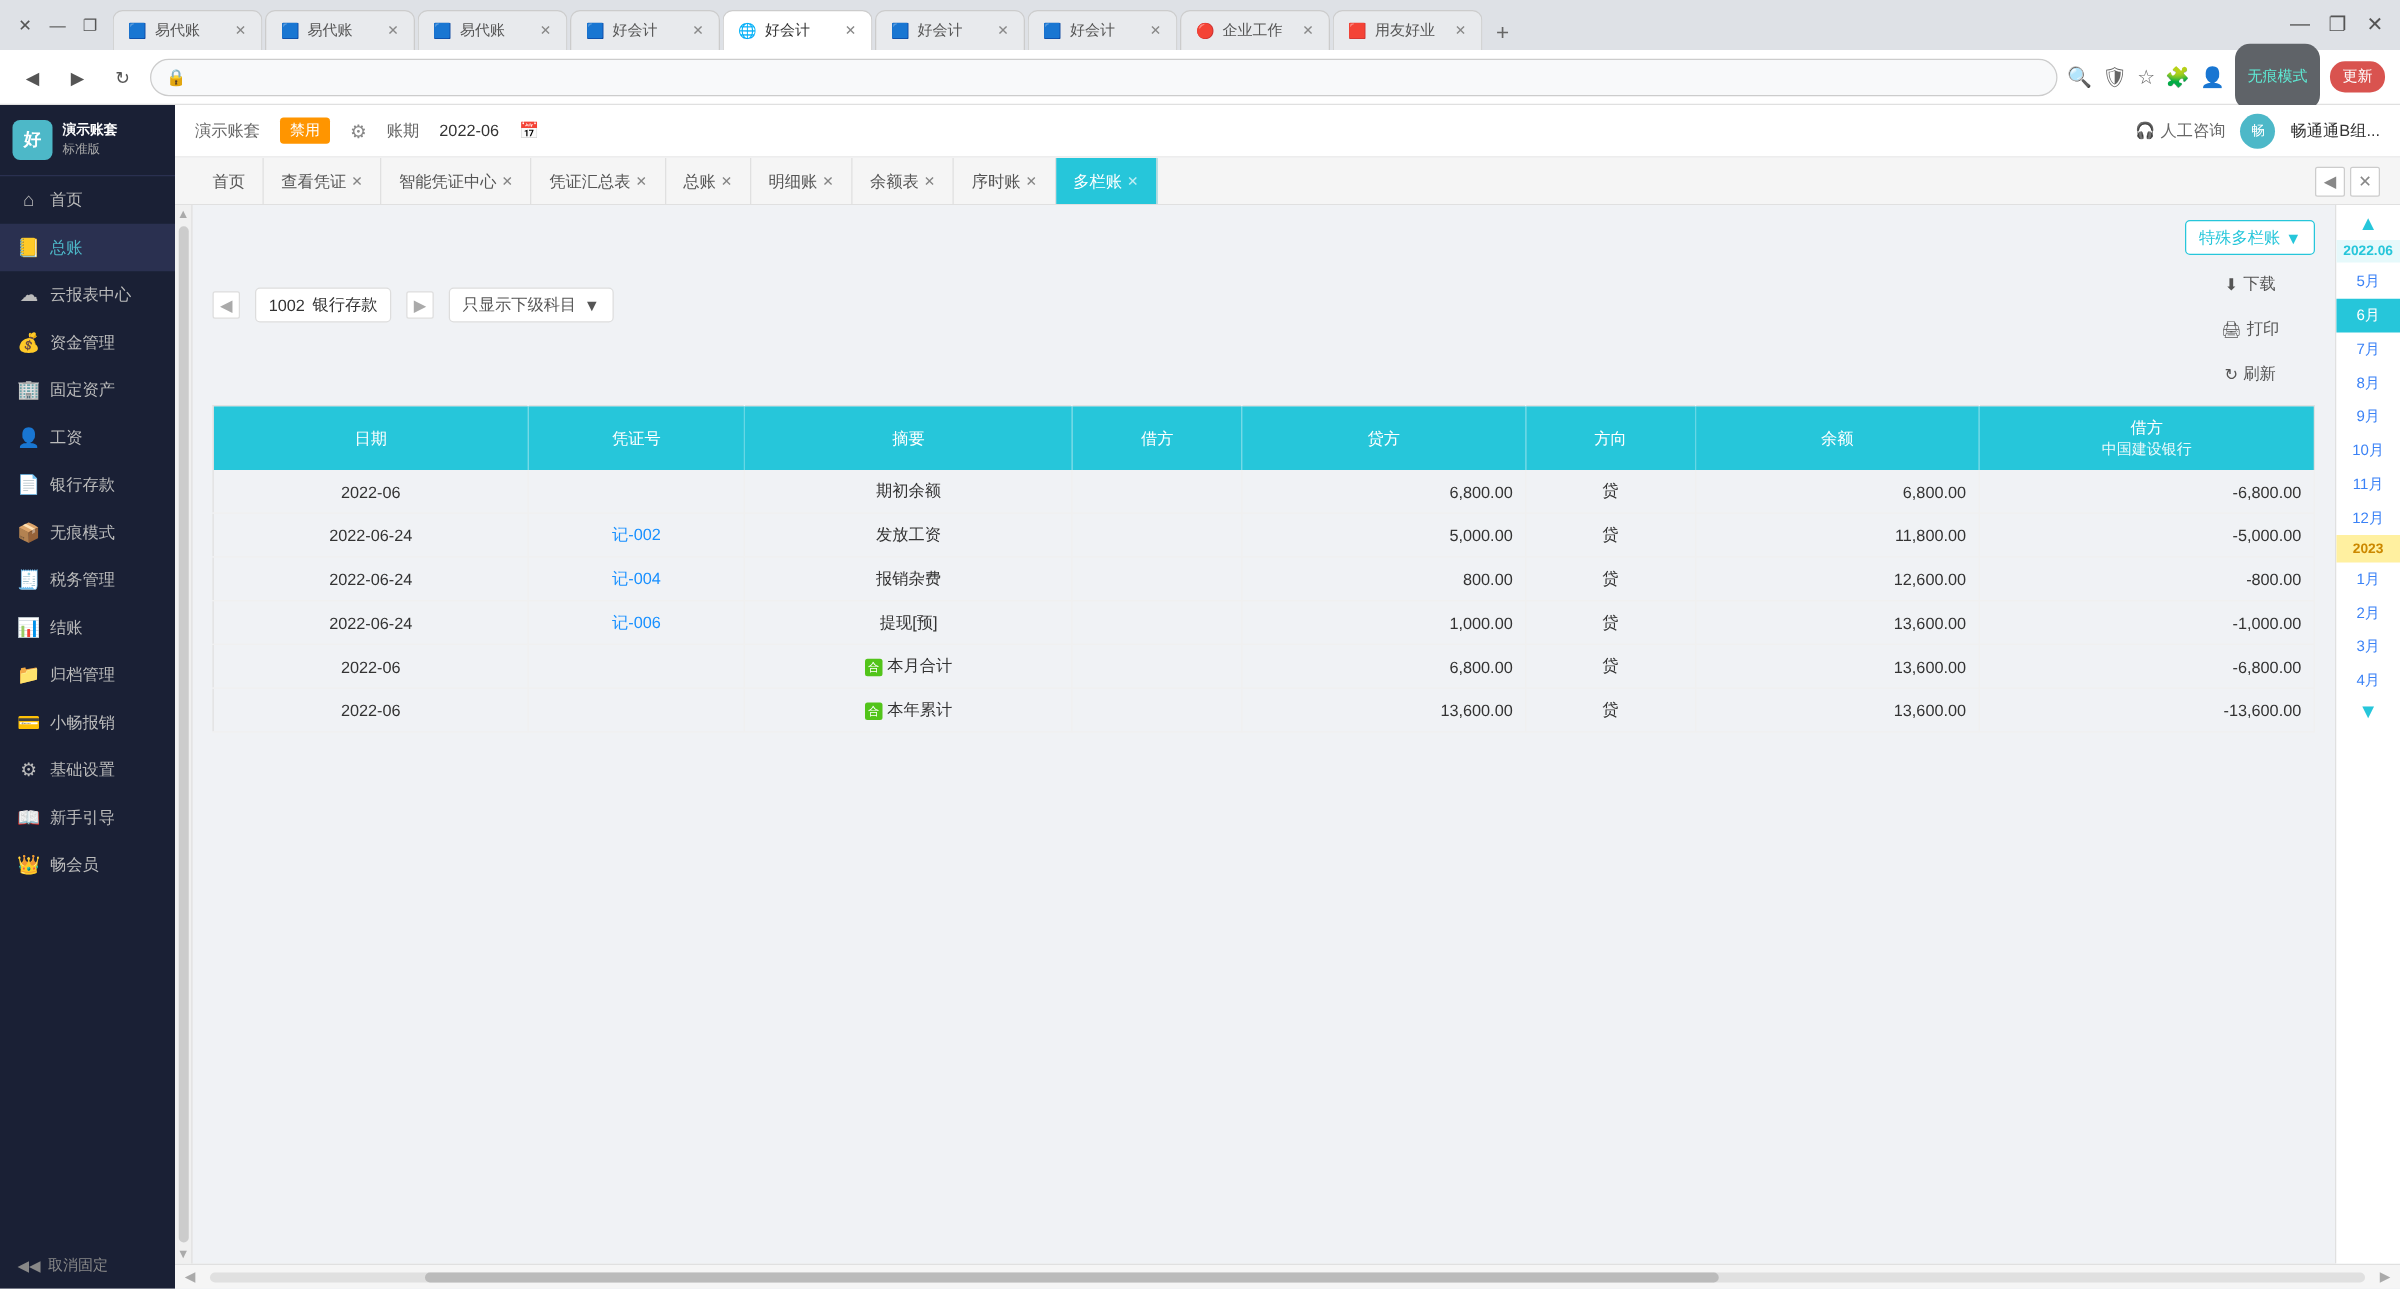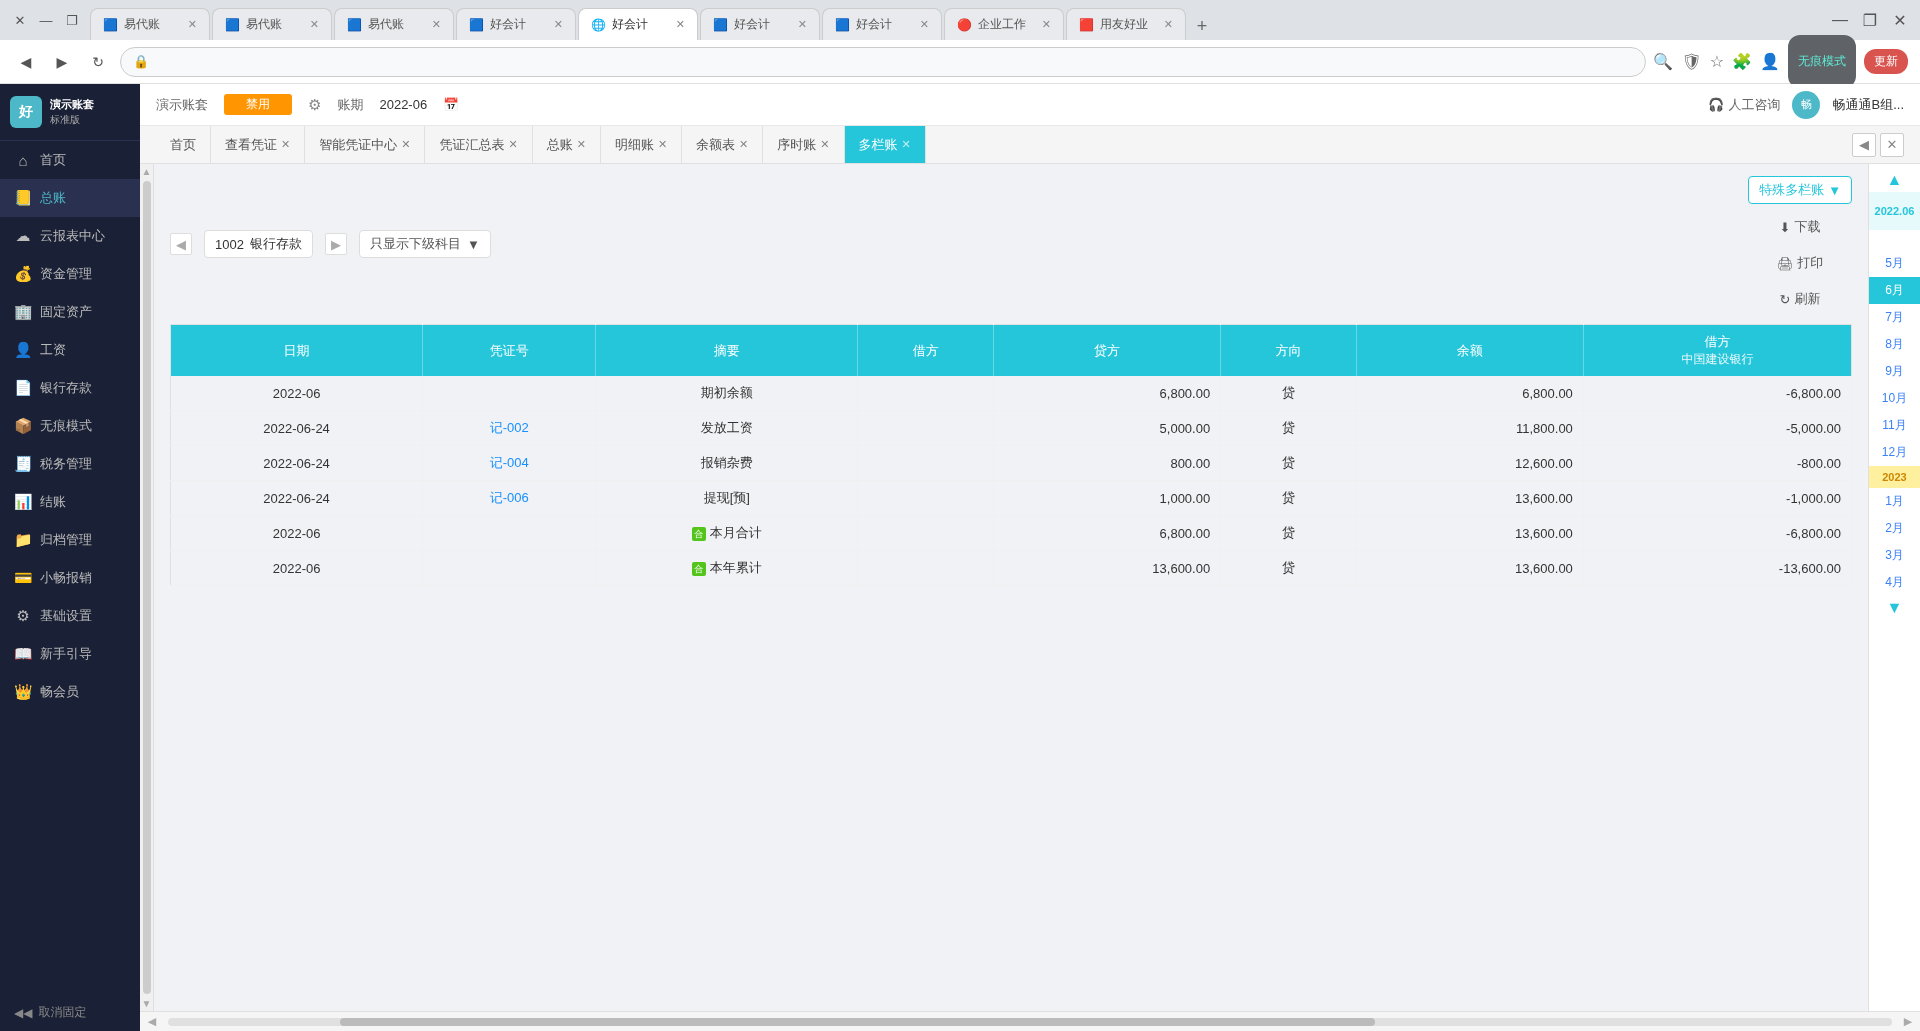--- a/index.html
+++ b/index.html
@@ -38,21 +38,21 @@
     .menu-item.active { background: #2a3050; color: #4db8c8; }
     .menu-icon { font-size: 15px; width: 18px; text-align: center; }
     .sidebar-footer { padding: 10px 14px; color: #888; font-size: 12px; cursor: pointer; display: flex; align-items: center; gap: 6px; }
 
     
     .main-content { flex: 1; display: flex; flex-direction: column; overflow: hidden; }
 
     
     .app-header { background: #fff; height: 42px; display: flex; align-items: center; padding: 0 16px; border-bottom: 1px solid #e8e8e8; gap: 16px; }
     .demo-label { color: #666; font-size: 13px; }
-    .tag-btn { background: #ff9500; color: #fff; padding: 2px 22px; border-radius: 3px; font-size: 12px; cursor: pointer; }
+    .tag-btn { background: #ff9500; color: #fff; padding: 2px 8px; border-radius: 3px; font-size: 12px; cursor: pointer; }
     .gear-btn { color: #888; cursor: pointer; font-size: 15px; }
     .period-label { color: #666; font-size: 13px; }
     .period-val { color: #333; font-size: 13px; font-weight: 500; }
     .calendar-icon { color: #888; cursor: pointer; }
     .header-right { margin-left: auto; display: flex; align-items: center; gap: 12px; }
     .service-btn { display: flex; align-items: center; gap: 4px; color: #666; cursor: pointer; font-size: 13px; }
     .user-avatar { width: 28px; height: 28px; border-radius: 50%; background: #4db8c8; display: flex; align-items: center; justify-content: center; color: #fff; font-size: 11px; }
     .username { font-size: 13px; color: #333; }
 
     
@@ -84,21 +84,21 @@
     .th-main { font-size: 13px; }
     .th-sub { font-size: 12px; opacity: 0.9; }
     .ledger-table tbody tr { border-bottom: 1px solid #f0f0f0; }
     .ledger-table tbody td { padding: 8px 10px; text-align: center; font-size: 13px; color: #333; border-right: 1px solid #f0f0f0; }
     .ledger-table tbody td.number { text-align: right; }
     .ledger-table tbody td.link { color: #1890ff; cursor: pointer; }
     .summary-icon { display: inline-block; width: 14px; height: 14px; background: #52c41a; color: #fff; font-size: 9px; border-radius: 2px; text-align: center; line-height: 14px; margin-right: 4px; }
 
     
     .calendar-panel { width: 52px; background: #fff; border-left: 1px solid #e0e0e0; display: flex; flex-direction: column; align-items: center; padding: 4px 0; overflow-y: auto; }
-    .cal-year-header { font-size: 11px; color: #26c6da; font-weight: bold; writing-mode: horizontal-tb; margin-bottom: 20px; background: #e6f9fb; width: 100%; text-align: center; padding: 13px 0; }
+    .cal-year-header { font-size: 11px; color: #26c6da; font-weight: bold; writing-mode: horizontal-tb; margin-bottom: 2px; background: #e6f9fb; width: 100%; text-align: center; padding: 3px 0; }
     .cal-month { width: 100%; text-align: center; padding: 5px 0; font-size: 12px; color: #3b82f6; cursor: pointer; }
     .cal-month.active { background: #26c6da; color: #fff; border-radius: 0; }
     .cal-month.year-label { background: #fff0a0; color: #cc8800; font-size: 11px; font-weight: bold; }
 
     
     .cal-arrow { color: #26c6da; font-size: 16px; cursor: pointer; padding: 3px 0; text-align: center; width: 100%; }
 
     
     .bottom-bar { height: 20px; background: #f5f5f5; border-top: 1px solid #e0e0e0; display: flex; align-items: center; }
     .win-ctrl { width: 24px; height: 24px; display: flex; align-items: center; justify-content: center; color: #555; font-size: 13px; cursor: pointer; }

